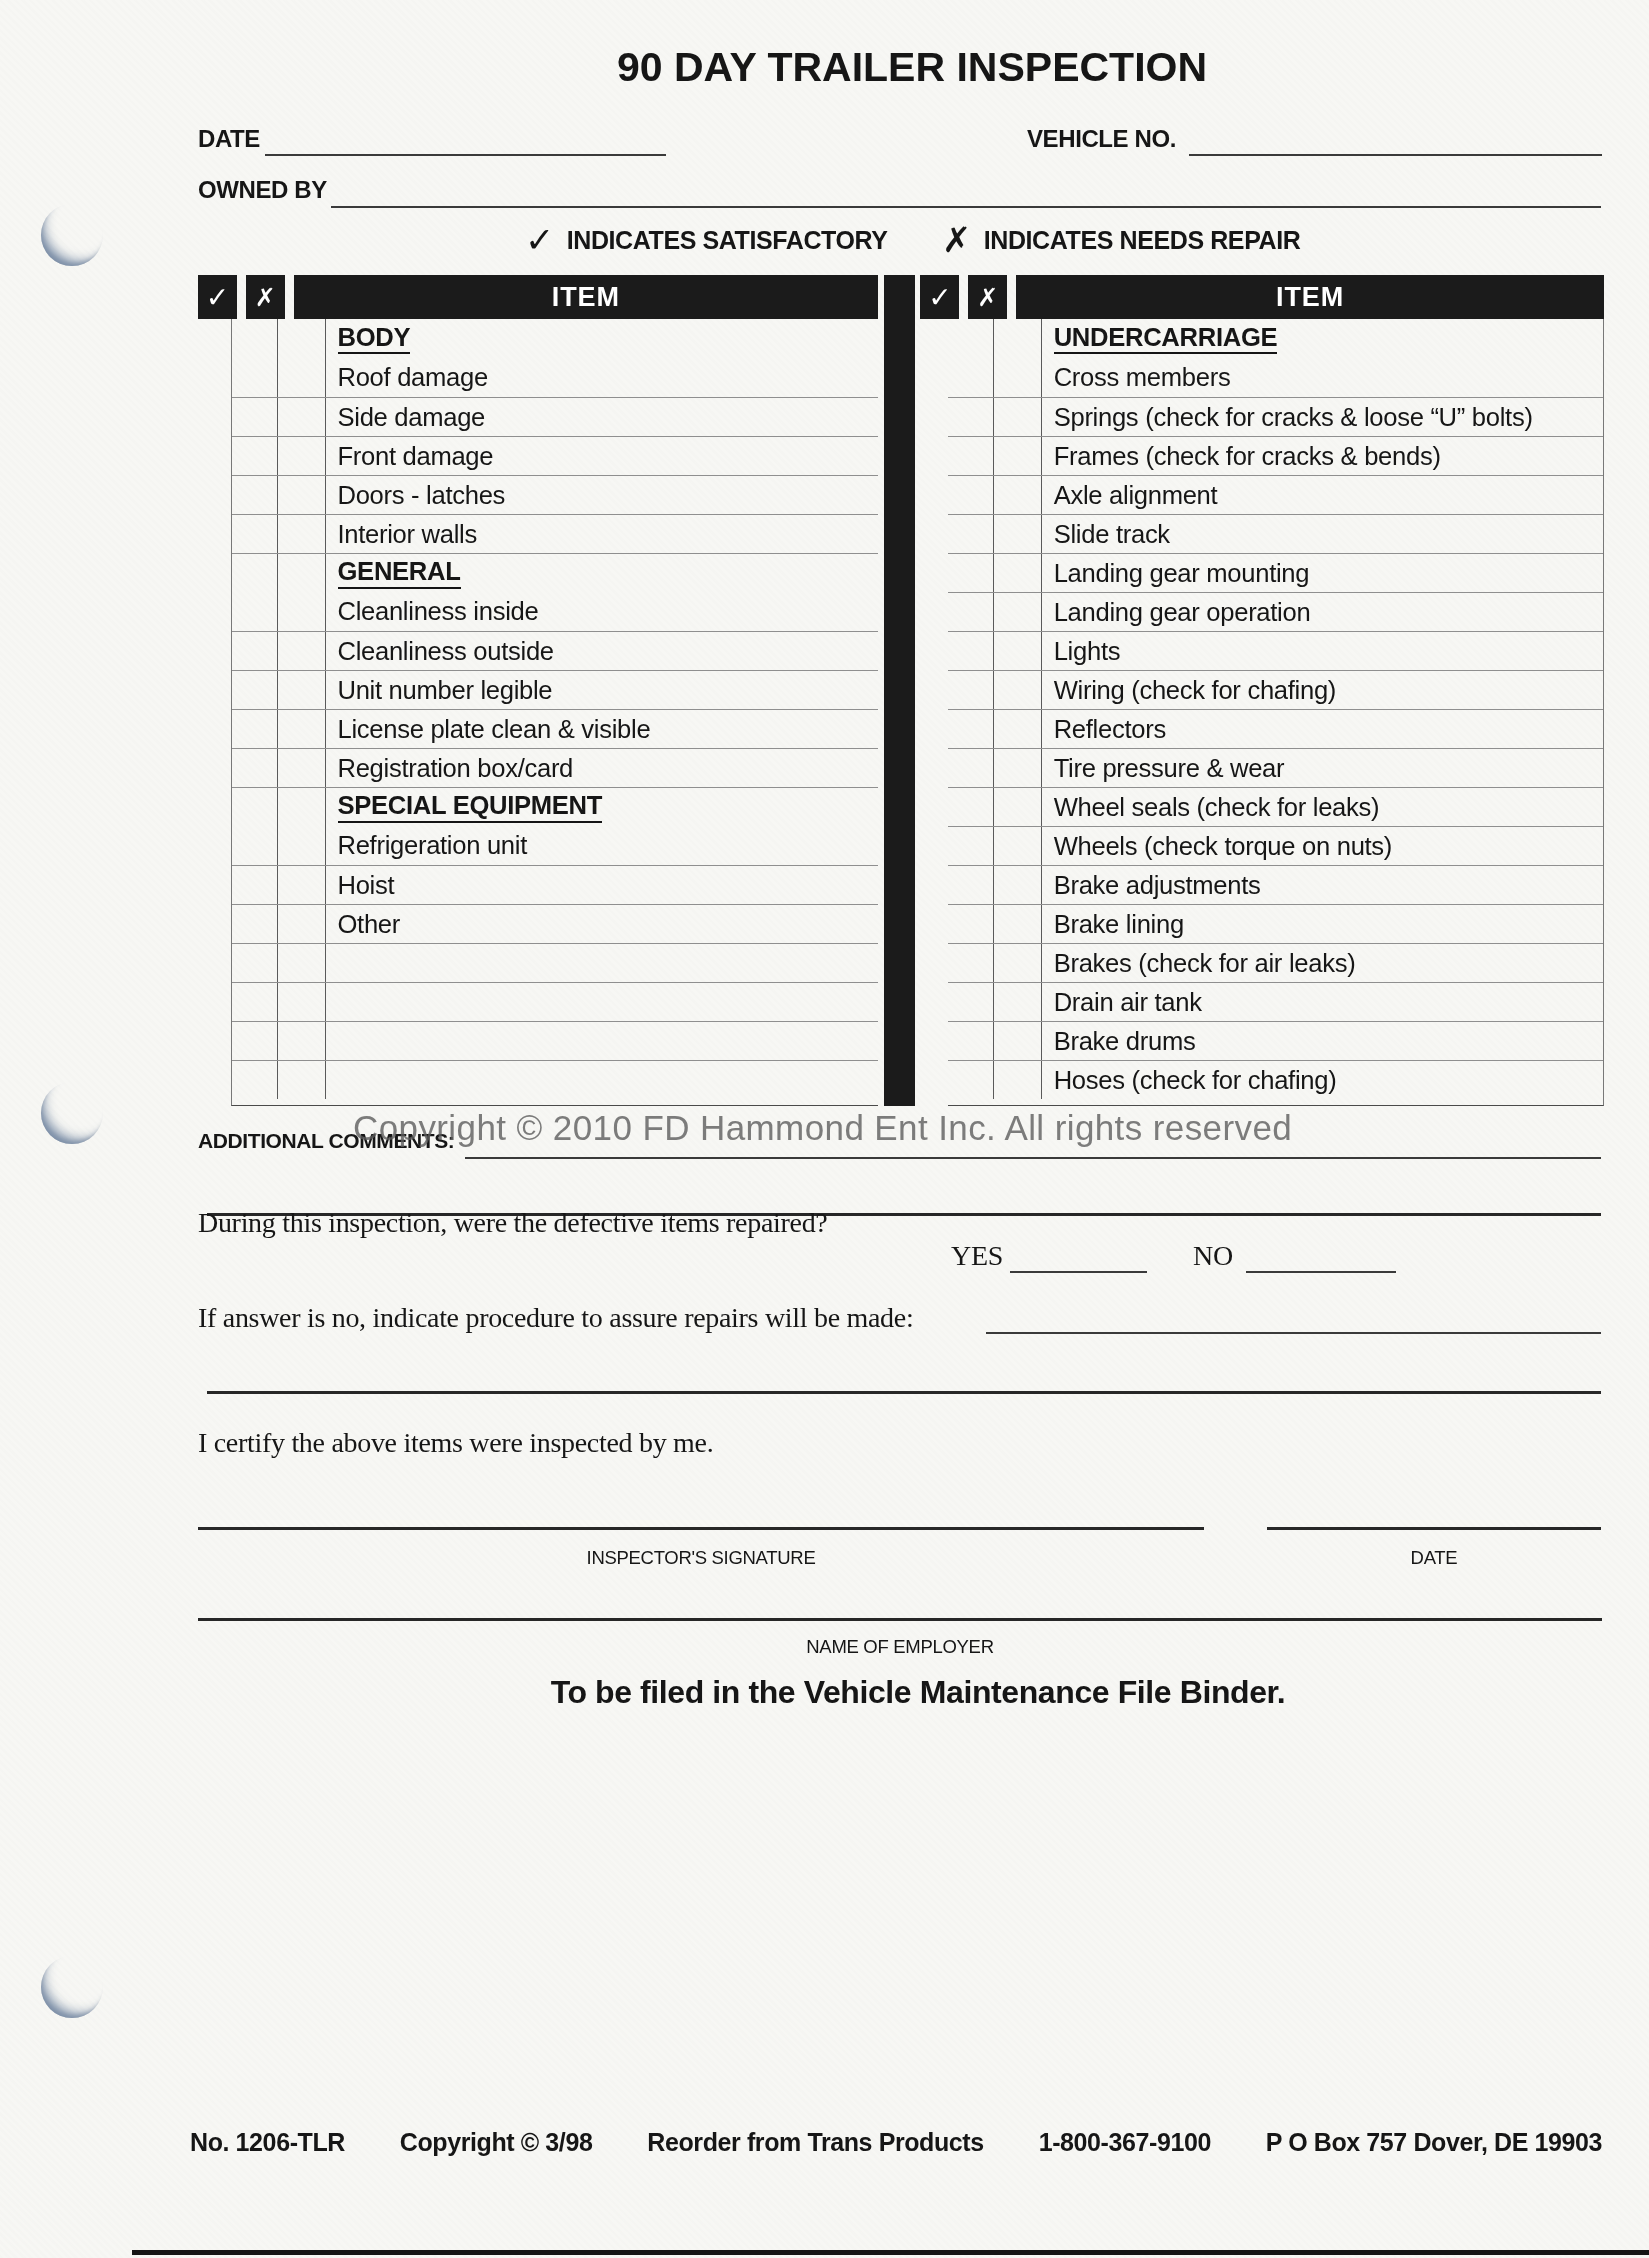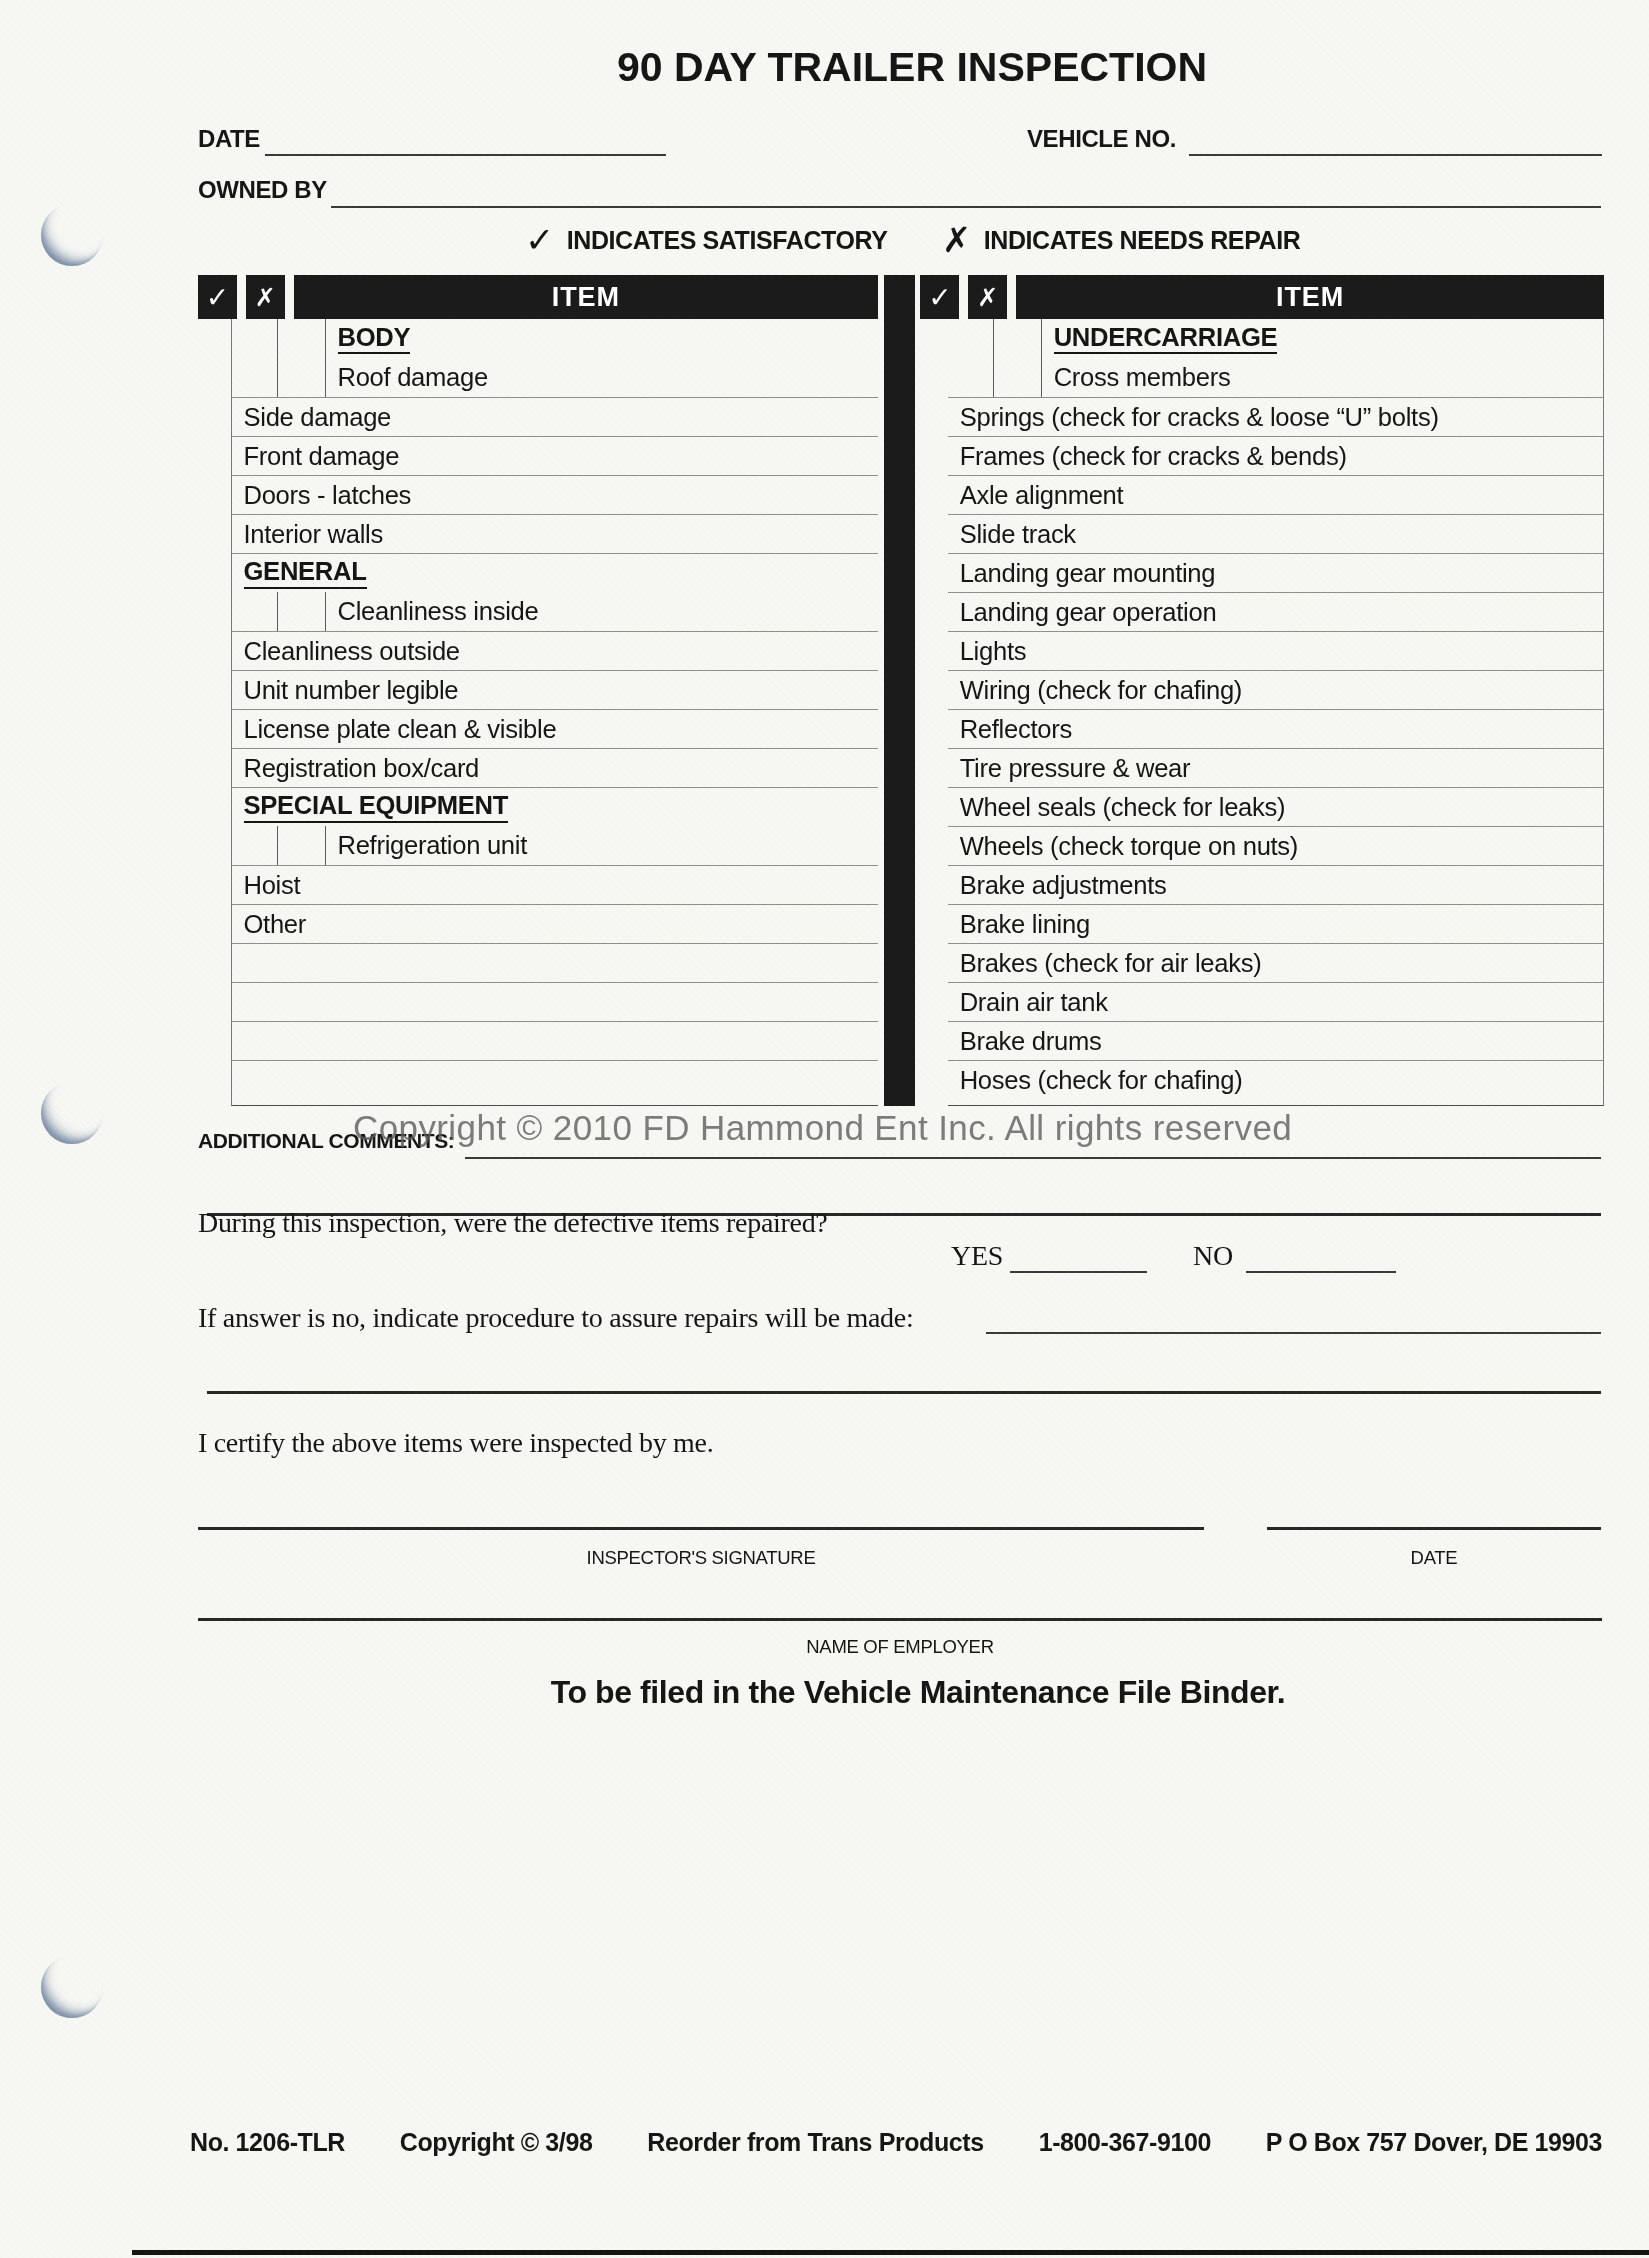--- a/index.html
+++ b/index.html
@@ -35,21 +35,21 @@
   .hcell{width:39px;background:#1b1b1b;color:#fff;display:flex;align-items:center;justify-content:center;
          font-size:28px;font-weight:bold;font-style:italic;}
   .hcell.hx{font-size:25px;}
   .hgap{width:8.8px;}
   .hitem{flex:1;background:#1b1b1b;color:#fff;display:flex;align-items:center;justify-content:center;
          font-size:27px;font-weight:bold;letter-spacing:0.9px;}
   .tbody{flex:1;display:grid;grid-auto-rows:39px;border-bottom:1.8px solid #4a4a4a;margin-left:33px;}
   .half.left .tbody{border-left:0.9px solid #787878;}
   .half.right .tbody{border-right:0.9px solid #787878;}
   .trow{display:flex;align-items:stretch;box-sizing:border-box;}
-  .trow.line-top{border-top:0.9px solid #8f8f8f;flex-direction:column;}
+  .trow.line-top{border-top:0.9px solid #8f8f8f;}
   .cell{box-sizing:border-box;}
   .cell.check{width:46px;border-right:0.9px solid #5a5a5a;}
   .cell.xcell{width:48px;border-right:0.9px solid #5a5a5a;}
   .cell.item{flex:1;display:flex;align-items:center;padding-left:11.5px;overflow:hidden;}
   .item-label{font-size:25.6px;letter-spacing:-0.3px;white-space:nowrap;}
   .section-label{font-size:25.6px;font-weight:bold;letter-spacing:-0.3px;border-bottom:2.6px solid #151515;
                  padding-bottom:0.9px;white-space:nowrap;}
 
   .watermark{position:absolute;left:353px;top:1108px;font-size:35px;color:rgba(92,92,92,0.8);
              letter-spacing:0.4px;z-index:5;white-space:nowrap;}

